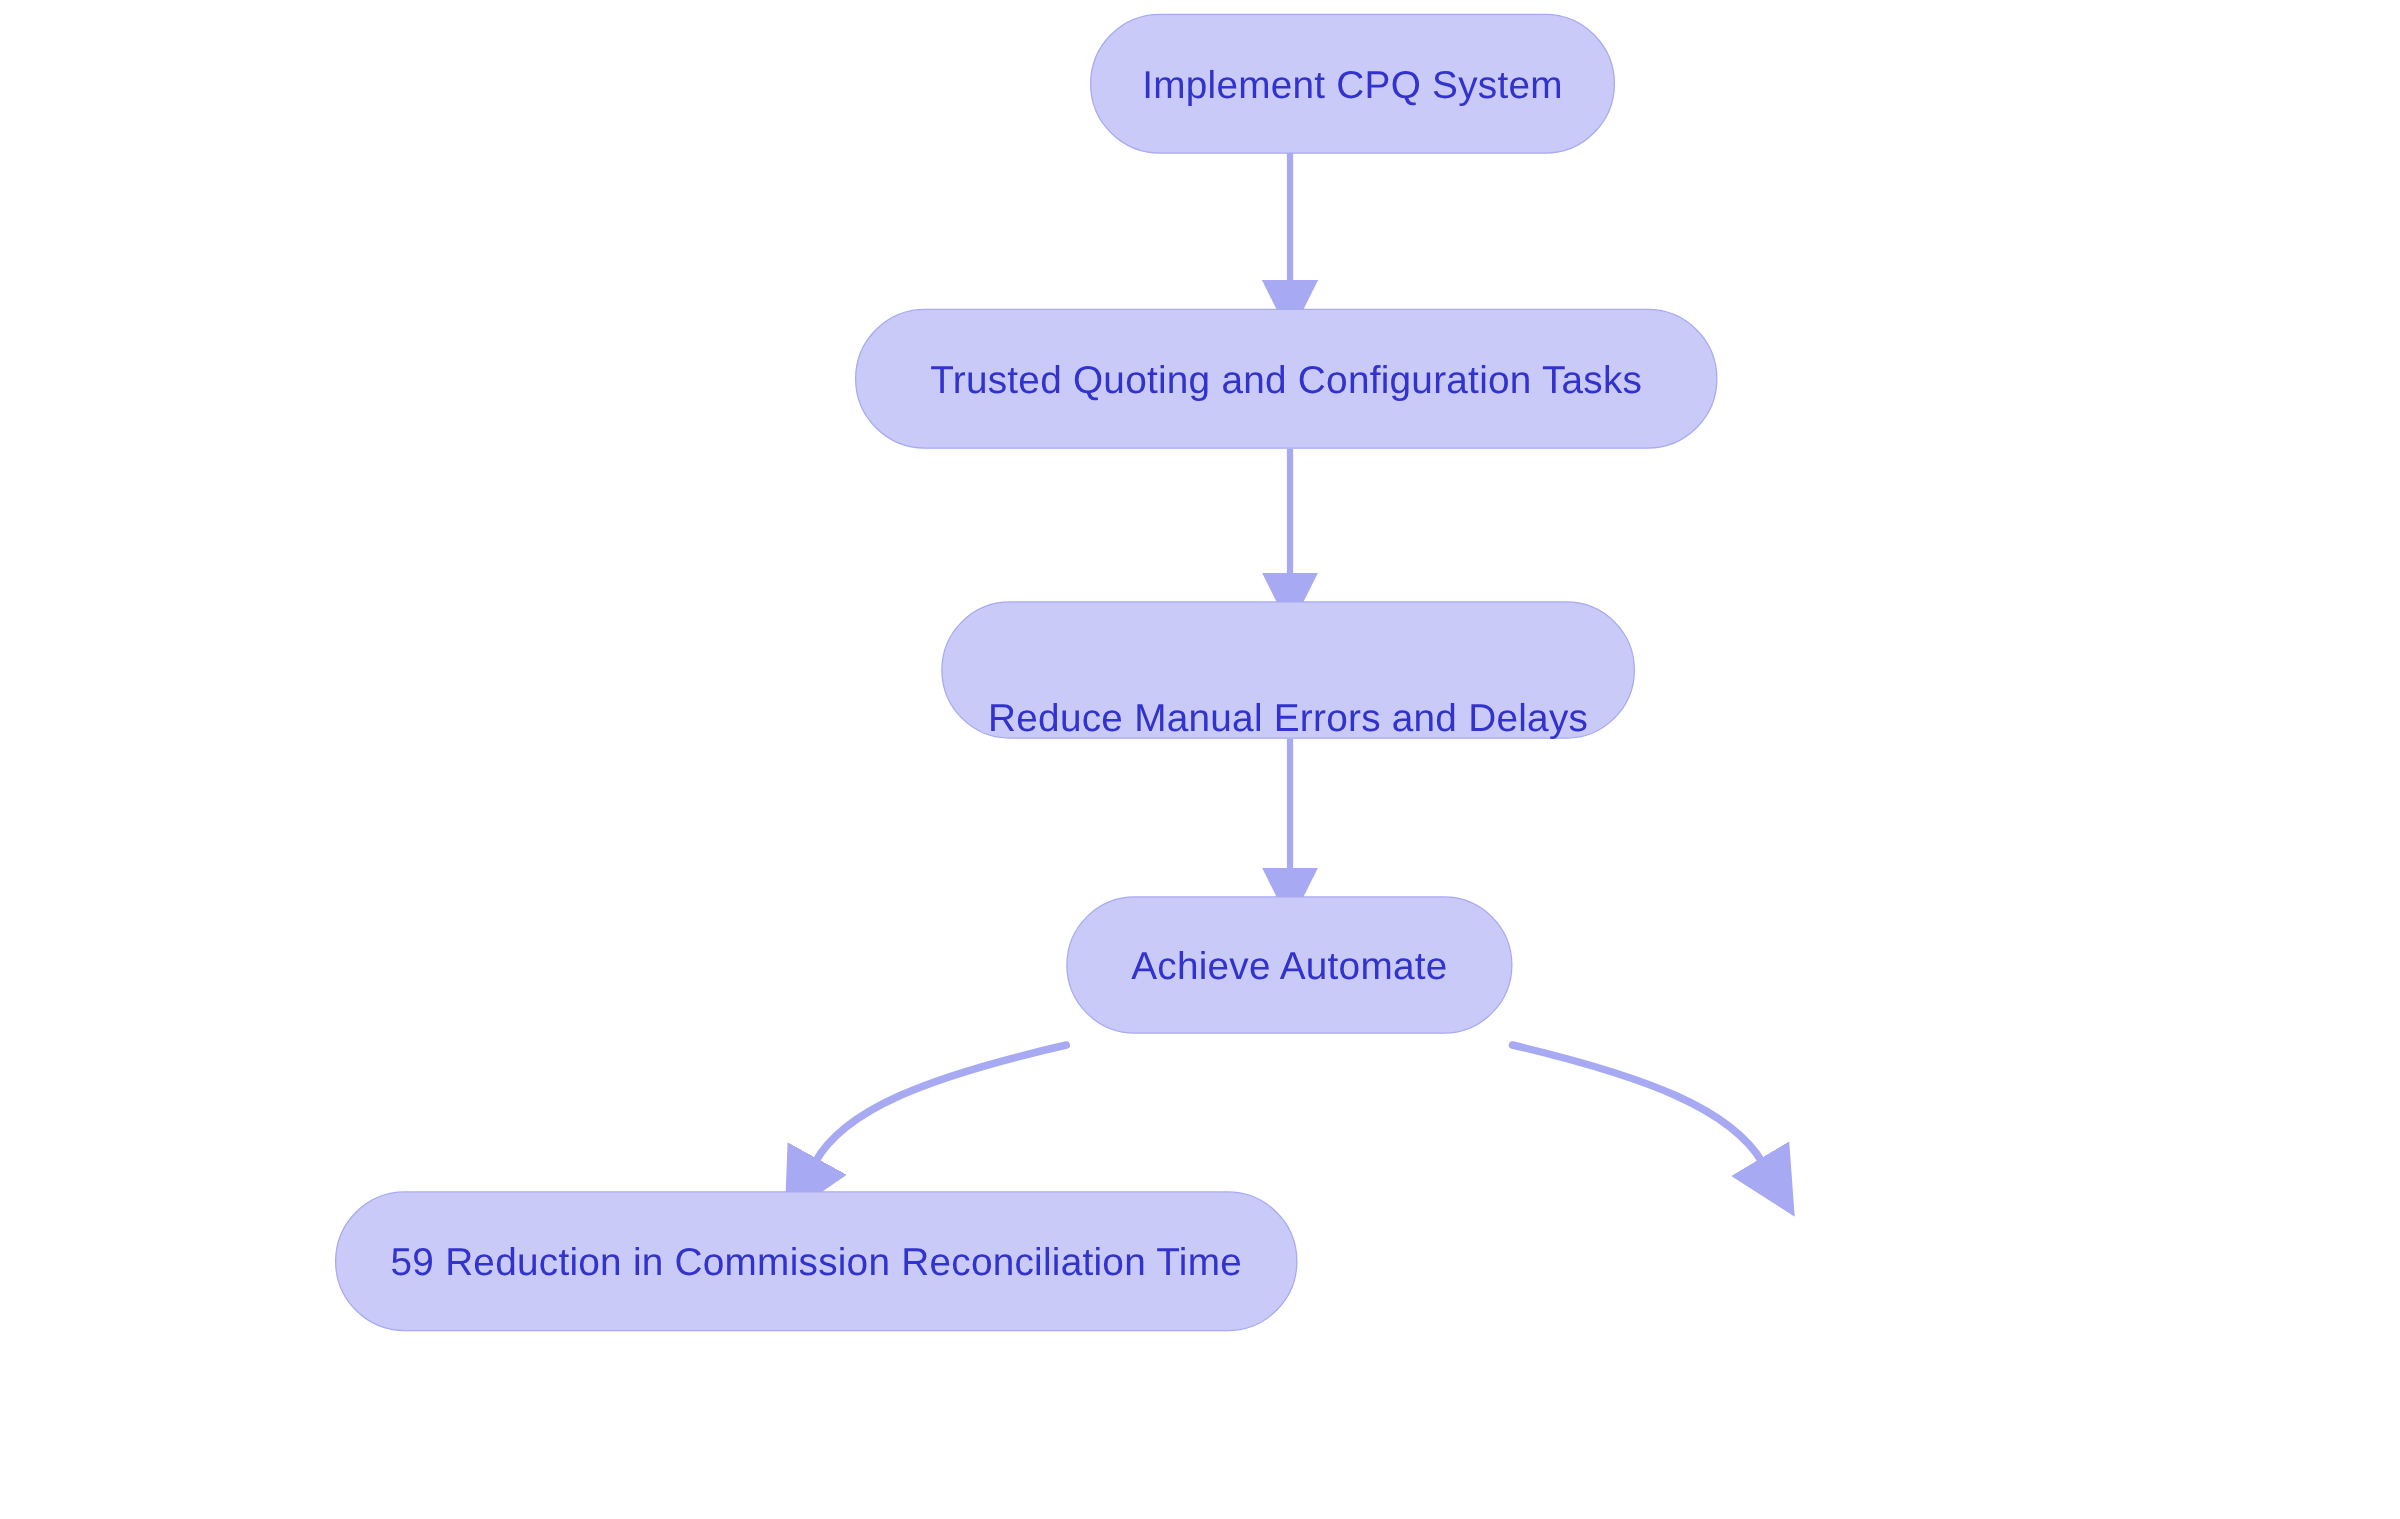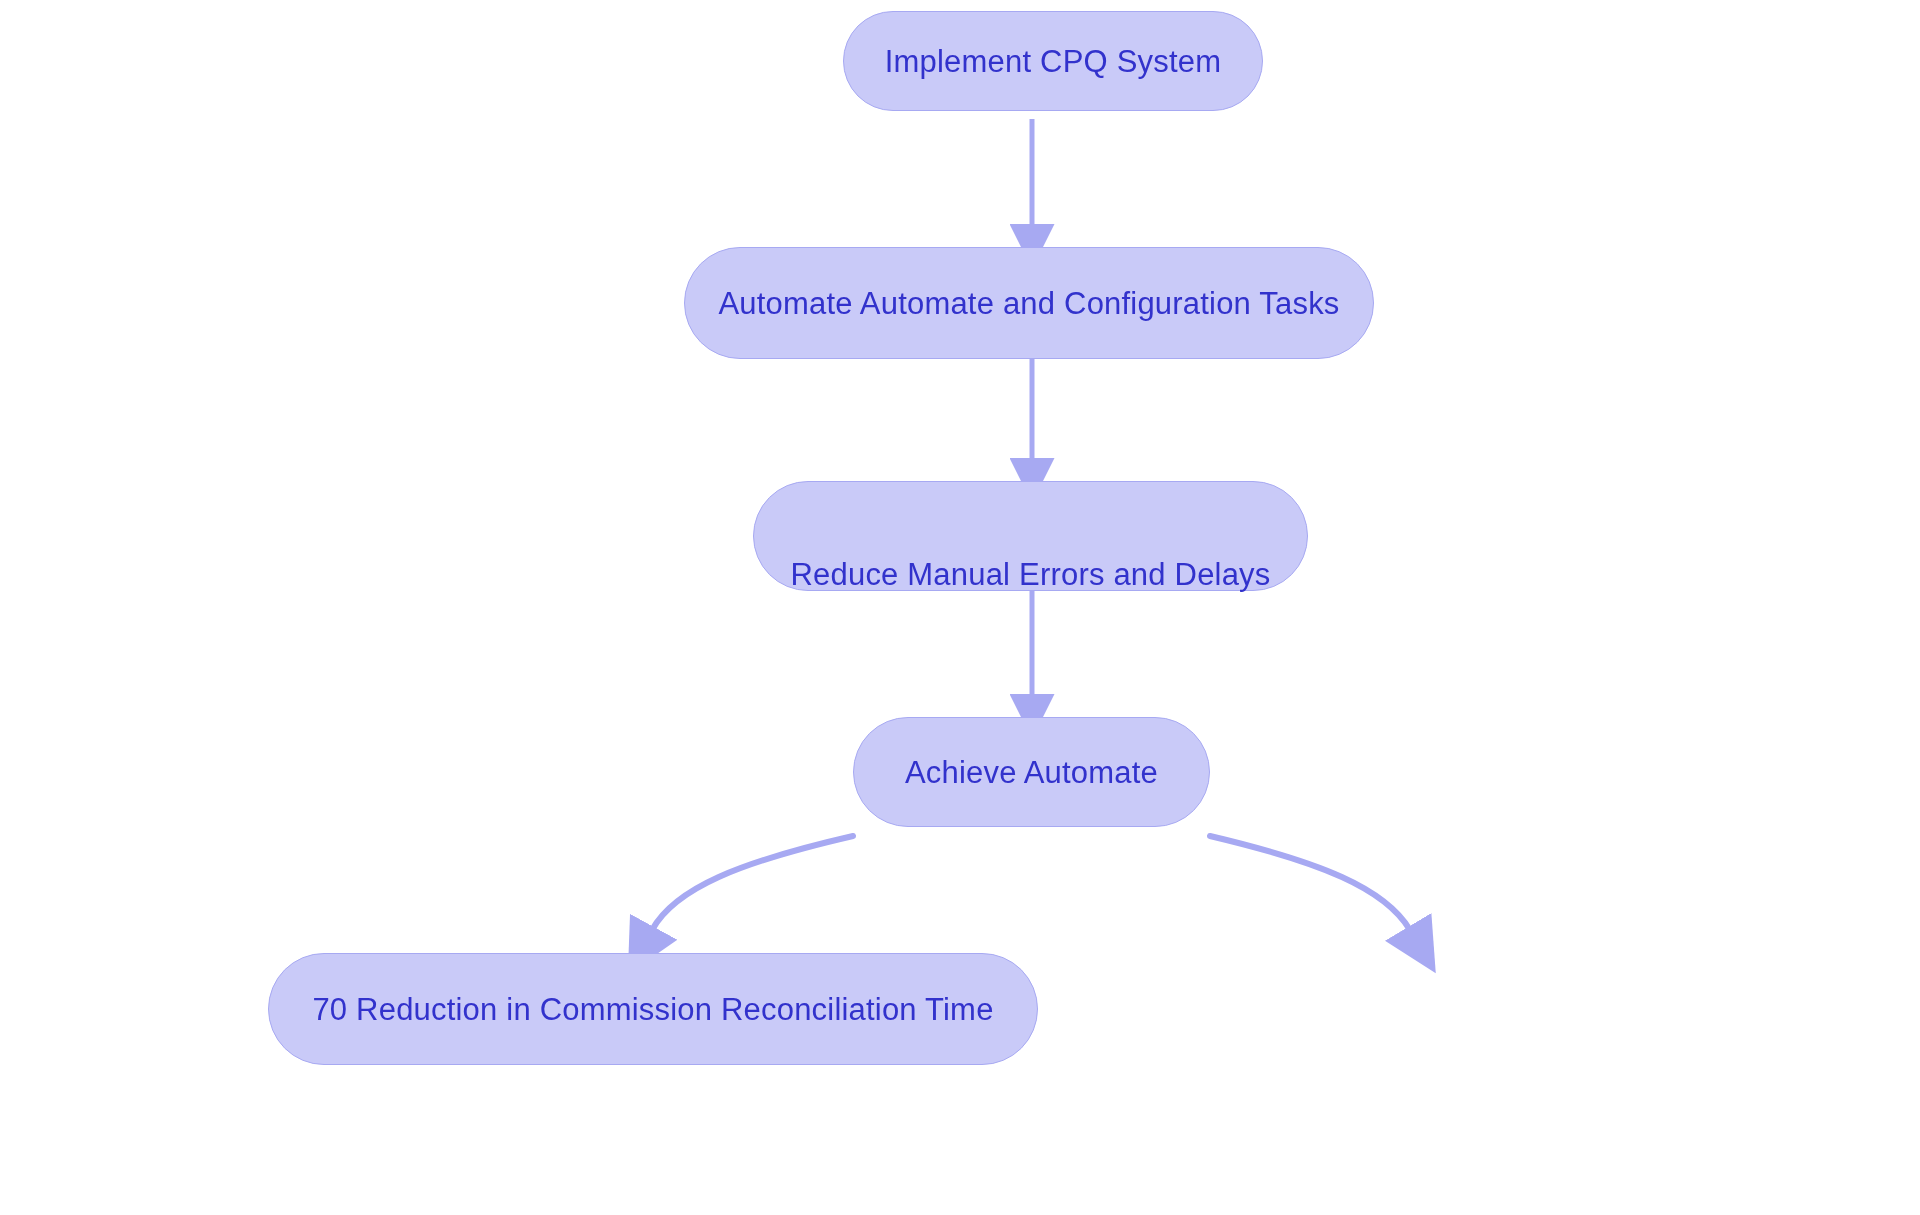--- a/index.html
+++ b/index.html
@@ -38,21 +38,21 @@
     letter-spacing: 0.2px;
     white-space: nowrap;
     text-align: center;
   }
   .node-label {
     color: #3232cc;
     line-height: 1;
   }
 
   
-  #node-0 { left: 843px;  top: 11px;   width: 420px;  height: 100px; }
+  #node-0 { left: 872px;  top: 11px;   width: 420px;  height: 112px; }
   #node-1 { left: 684px;  top: 247px;  width: 690px;  height: 112px; }
   #node-2 { left: 753px;  top: 481px;  width: 555px;  height: 110px; align-items: flex-end; }
   #node-3 { left: 853px;  top: 717px;  width: 357px;  height: 110px; }
   #node-4 { left: 268px;  top: 953px;  width: 770px;  height: 112px; }
   #node-5 { left: 1147px; top: 953px;  width: 527px;  height: 112px; }
 
   
   #logo {
     position: absolute;
     left: 1660px;
@@ -119,30 +119,30 @@
     <g>
       <path d="M1210,836 C1320,862 1385,888 1410,930" stroke="#a7a9f2" stroke-width="6" fill="none" stroke-linecap="round" marker-end="url(#arrow)"></path>
     </g>
   </svg>
 
   <div class="node" id="node-0">
     <span class="node-label">Implement CPQ System</span>
   </div>
 
   <div class="node" id="node-1">
-    <span class="node-label">Automate Automate and Configuration Tasks</span>
+    <span class="node-label">Trusted Quoting and Configuration Tasks</span>
   </div>
 
   <div class="node" id="node-2">
     <span class="node-label">Reduce Manual Errors and Delays</span>
   </div>
 
   <div class="node" id="node-3">
     <span class="node-label">Achieve Automate</span>
   </div>
 
   <div class="node" id="node-4">
-    <span class="node-label">70 Reduction in Commission Reconciliation Time</span>
+    <span class="node-label">59 Reduction in Commission Reconciliation Time</span>
   </div>
 
 
 
 </div>
 
 </body></html>

